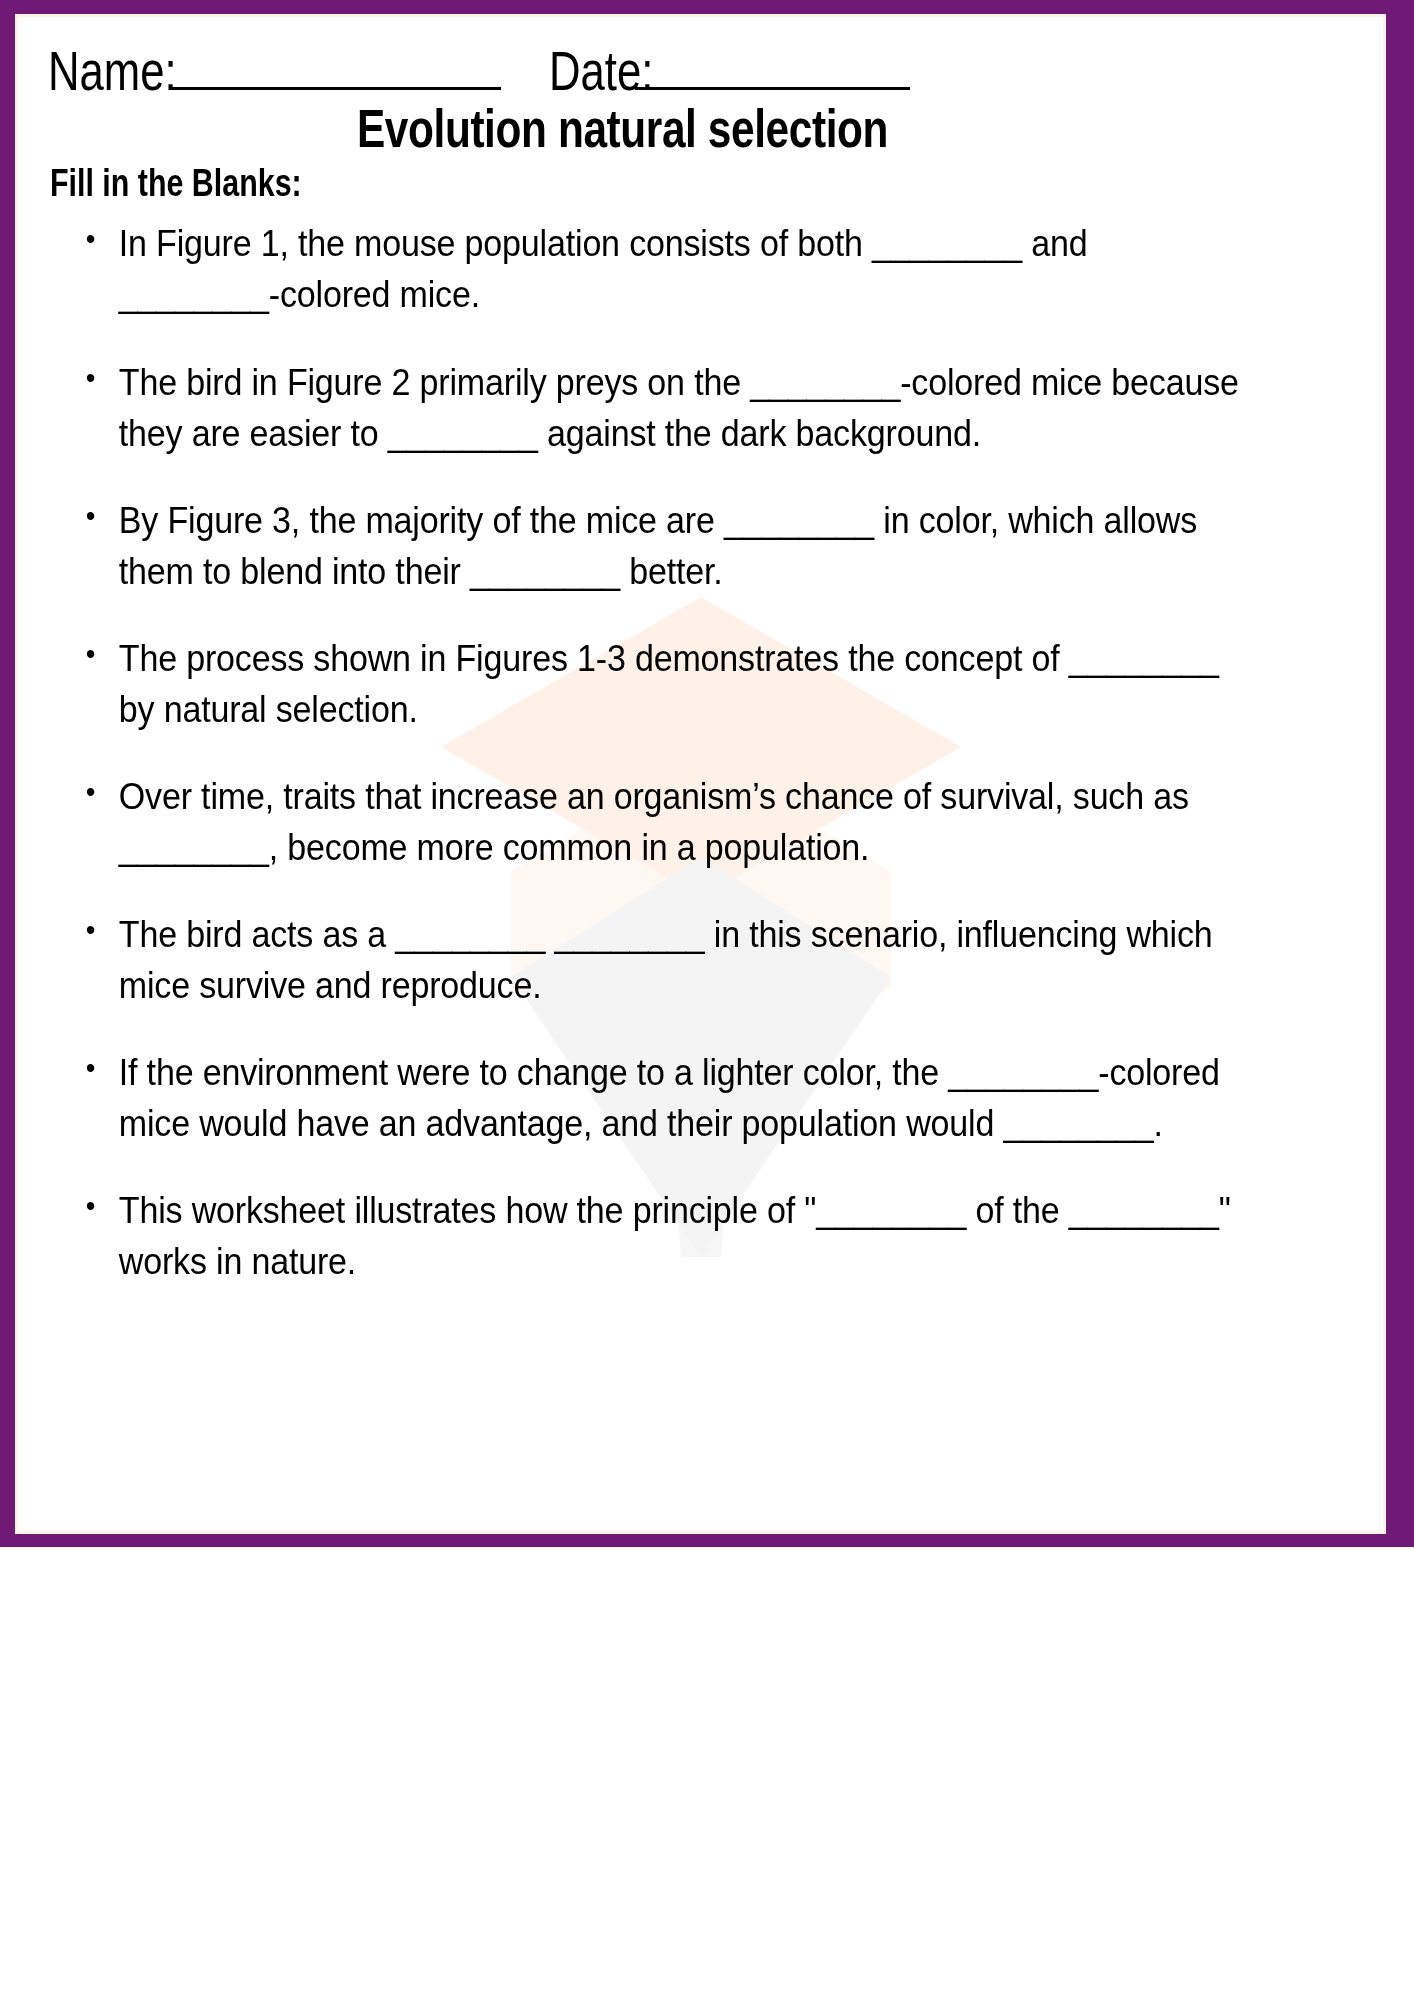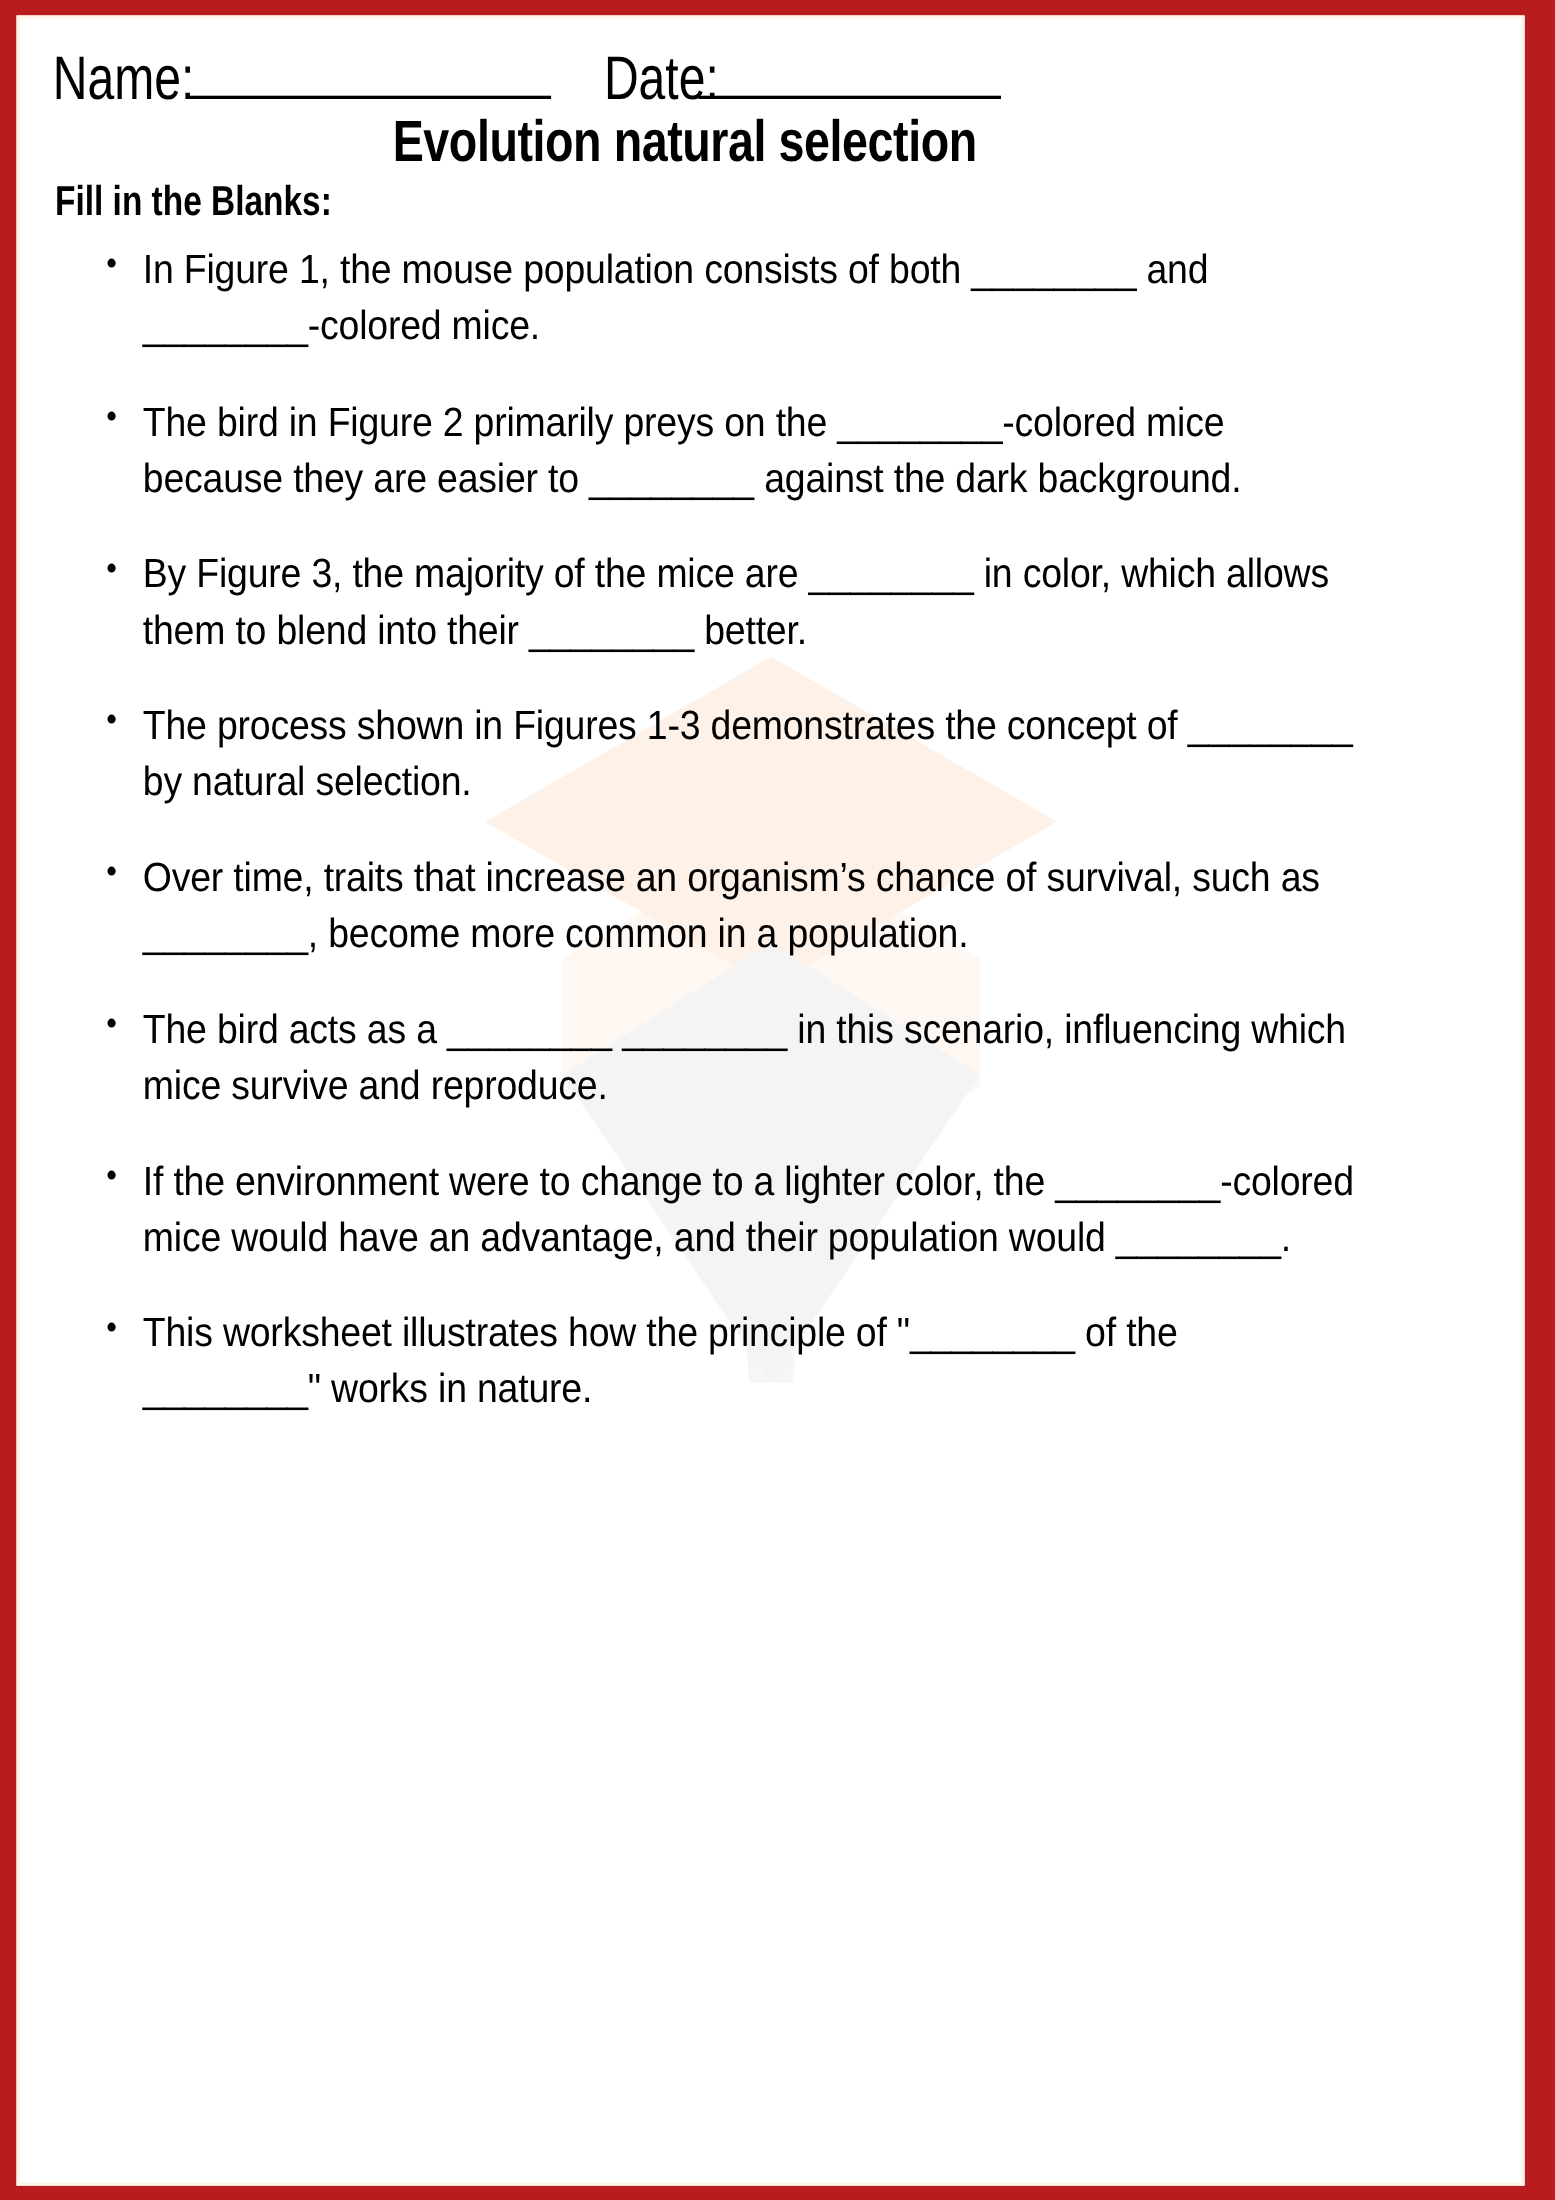--- a/index.html
+++ b/index.html
@@ -12,22 +12,22 @@
     width: 1414px;
     height: 2000px;
     font-family: "Liberation Sans", sans-serif;
     overflow: hidden;
   }
 
   
   #worksheet-page {
     position: relative;
     width: 1414px;
-    height: 2000px;
-    background: #b91c1c;      
+    height: 1547px;
+    background: #701a75;      
     padding: 14px 28px 13px 15px;
   }
   #page-inner {
     position: relative;
     width: 100%;
     height: 100%;
     background: #ffffff;
     border: 3px solid #fdf4e8;  
     overflow: hidden;
   }
@@ -98,21 +98,21 @@
     color: #000;
     transform: scaleX(0.80);
     transform-origin: left center;
     margin: 6px 0 14px 2px;
     line-height: 1.1;
   }
 
   
   #blanks-list {
     list-style: none;
-    margin: 15px;
+    margin: 4px;
     padding: 0 0 0 30px;
   }
   .blank-item {
     position: relative;
     font-size: 37px;
     line-height: 1.38;
     color: #000;
     margin: 0 0 36px 0;
     padding-left: 40px;
     transform: scaleX(0.92);

